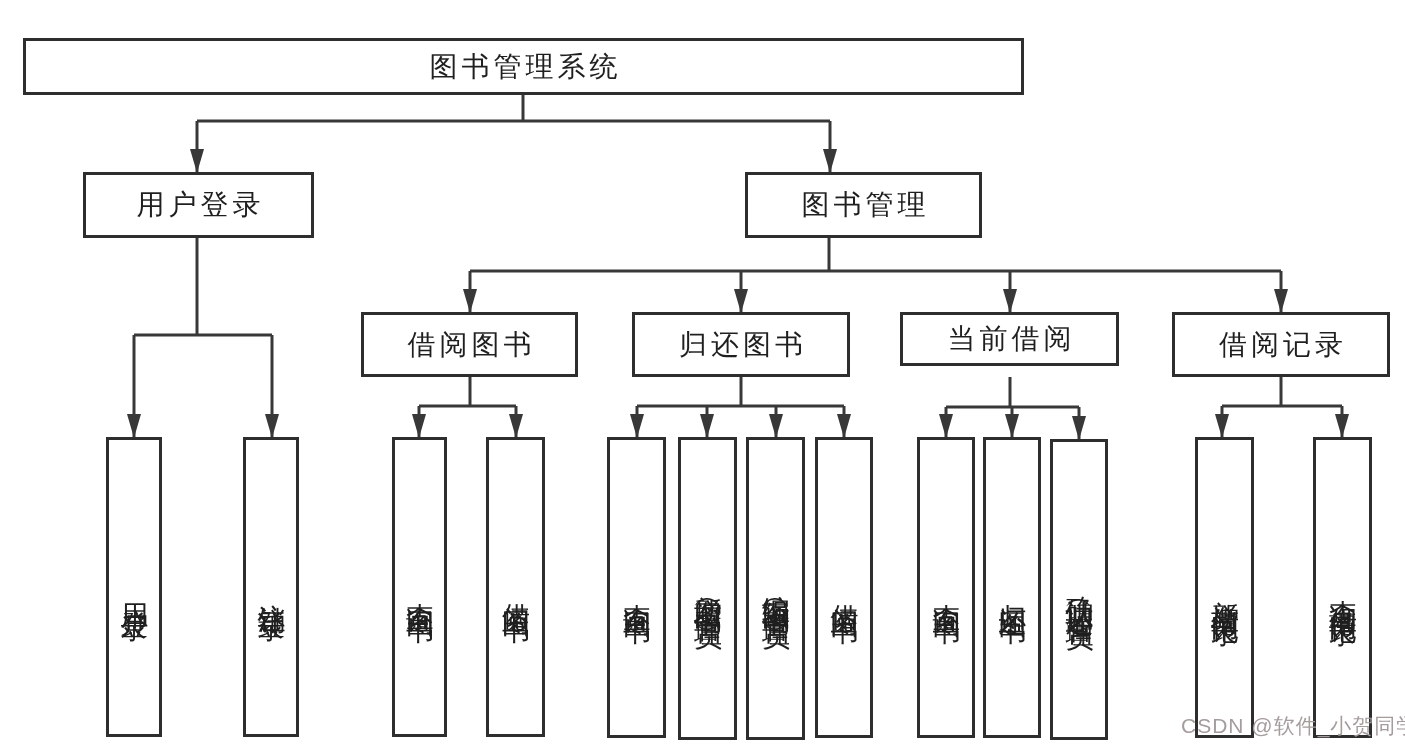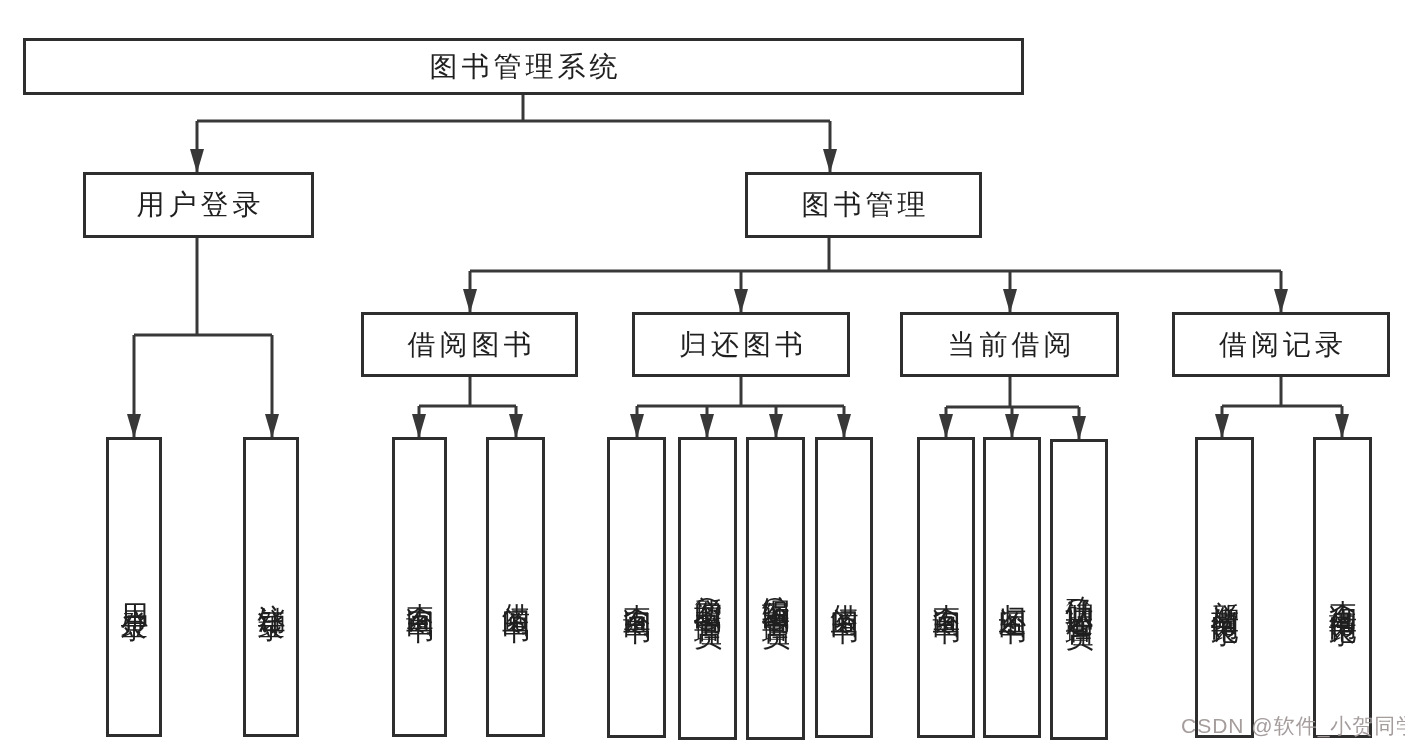--- a/index.html
+++ b/index.html
@@ -31,21 +31,21 @@
     line-height:1;
     white-space:nowrap;
     transform:translateY(2px);
   }
   
   .p-root          {left:23px;  top:13px;  width:1001px;height:57px;margin-top:25px;}
   .p-userLogin     {left:83px;  top:172px; width:231px; height:66px;}
   .p-bookMgmt      {left:711px; top:172px; width:237px; height:66px;margin-left:34px;}
   .p-newBookRec    {left:361px; top:312px; width:217px; height:65px;}
   .p-bookBorrow    {left:632px; top:312px; width:218px; height:65px;}
-  .p-currentBorrow {left:900px; top:312px; width:219px; height:65px;}
+  .p-currentBorrow {left:900px; top:312px; width:219px; height:54px;}
   .p-borrowRecord  {left:1172px;top:312px; width:218px; height:65px;text-align:right;}
   .p-ulQuery   {left:106px; top:437px;width:56px;height:300px;}
   .p-ulLogout  {left:243px; top:437px;width:56px;height:300px;}
   .p-nbQuery   {left:392px; top:437px;width:55px;height:300px;}
   .p-nbBorrow  {left:486px; top:437px;width:59px;height:300px;}
   .p-bbQuery   {left:607px; top:437px;width:59px;height:301px;}
   .p-bbAdd     {left:678px; top:437px;width:59px;height:303px;}
   .p-bbEdit    {left:746px; top:437px;width:59px;height:303px;}
   .p-bbBorrow  {left:815px; top:437px;width:58px;height:301px;}
   .p-cbQuery   {left:917px; top:437px;width:58px;height:301px;}

